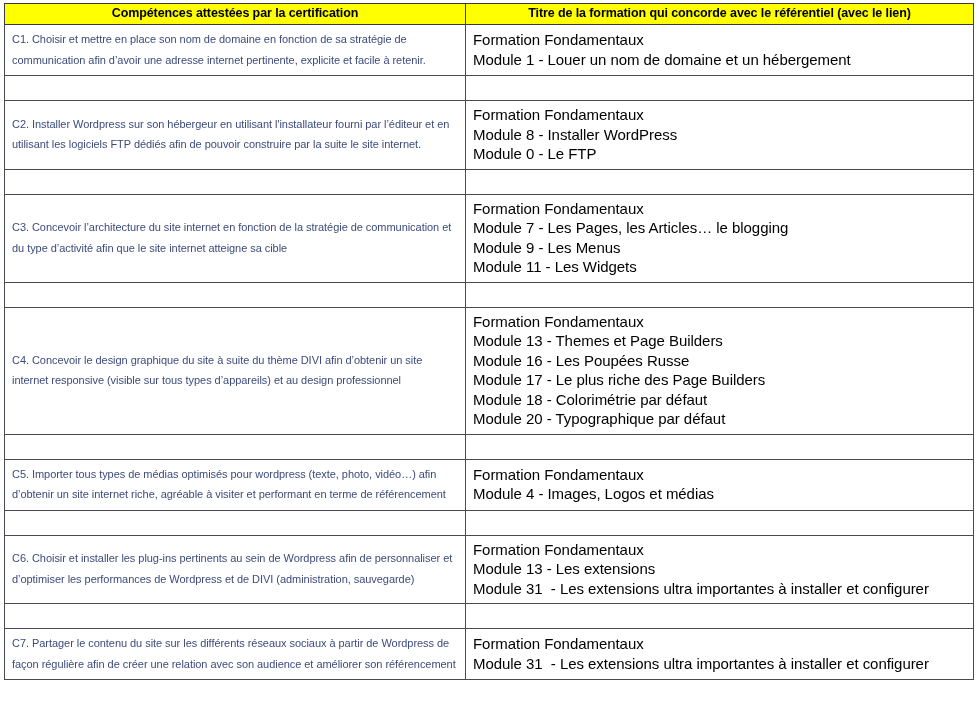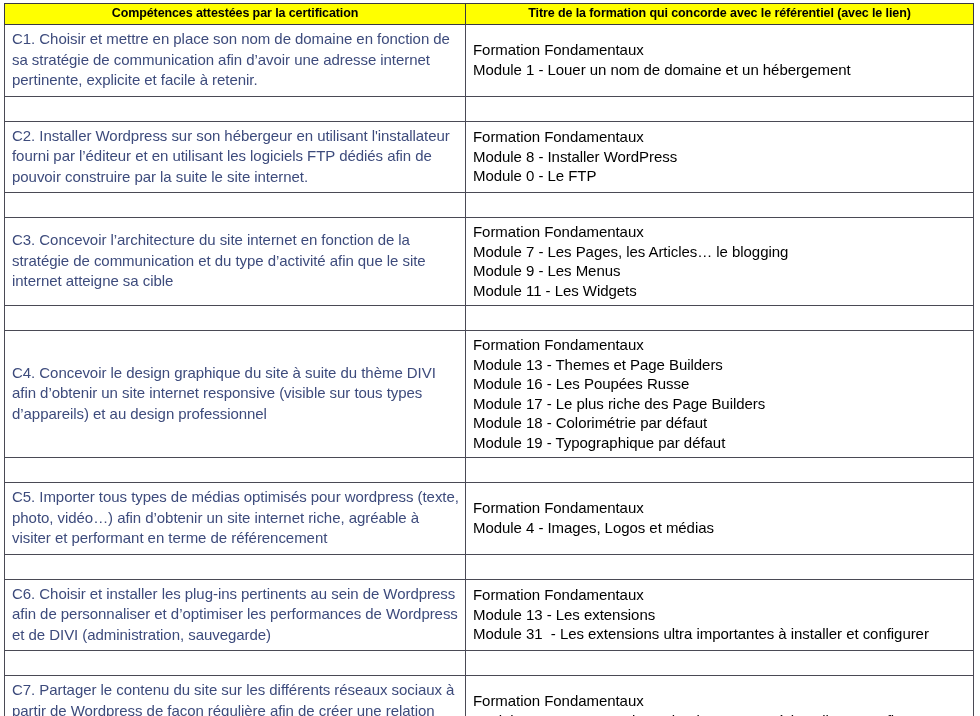--- a/index.html
+++ b/index.html
@@ -59,21 +59,21 @@
     margin-top: 41px;
   }
 
   
   tr.data-row td {
     padding: 4px 6px 5px 7px;
   }
 
   td.skill-cell {
     color: #3d4b7c;
-    font-size: 15px;
+    font-size: 11px;
     line-height: 20.5px;
     vertical-align: middle;
     letter-spacing: -0.05px;
   }
 
   td.course-cell {
     color: #000000;
     font-size: 15px;
     line-height: 19.5px;
     vertical-align: middle;
@@ -155,21 +155,21 @@
         <tr class="data-row">
           <td class="skill-cell align-mid">
             <span class="skill-text">C4. Concevoir le design graphique du site à suite du thème DIVI afin d’obtenir un site internet responsive (visible sur tous types d’appareils) et au design professionnel</span>
           </td>
           <td class="course-cell align-top">
             <span class="course-line">Formation Fondamentaux</span>
             <span class="course-line">Module 13 - Themes et Page Builders</span>
             <span class="course-line">Module 16 - Les Poupées Russe</span>
             <span class="course-line">Module 17 - Le plus riche des Page Builders</span>
             <span class="course-line">Module 18 - Colorimétrie par défaut</span>
-            <span class="course-line">Module 19 - Typographique par défaut</span>
+            <span class="course-line">Module 20 - Typographique par défaut</span>
           </td>
         </tr>
         <tr class="spacer-row">
           <td></td>
           <td></td>
         </tr>
         <tr class="data-row">
           <td class="skill-cell align-top">
             <span class="skill-text">C5. Importer tous types de médias optimisés pour wordpress (texte, photo, vidéo…) afin d’obtenir un site internet riche, agréable à visiter et performant en terme de référencement</span>
           </td>

